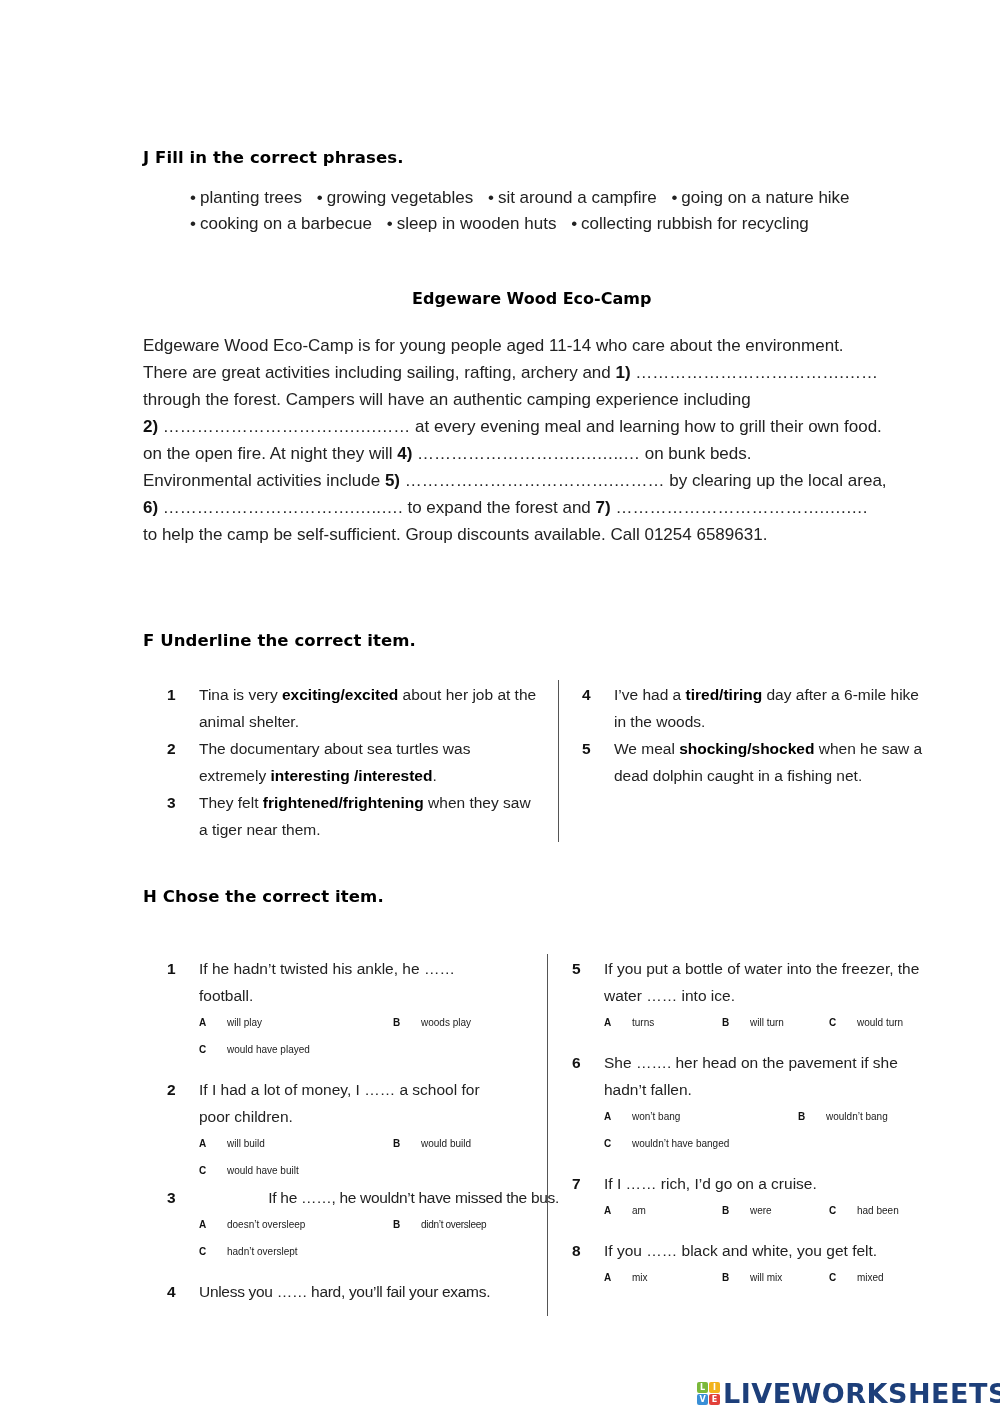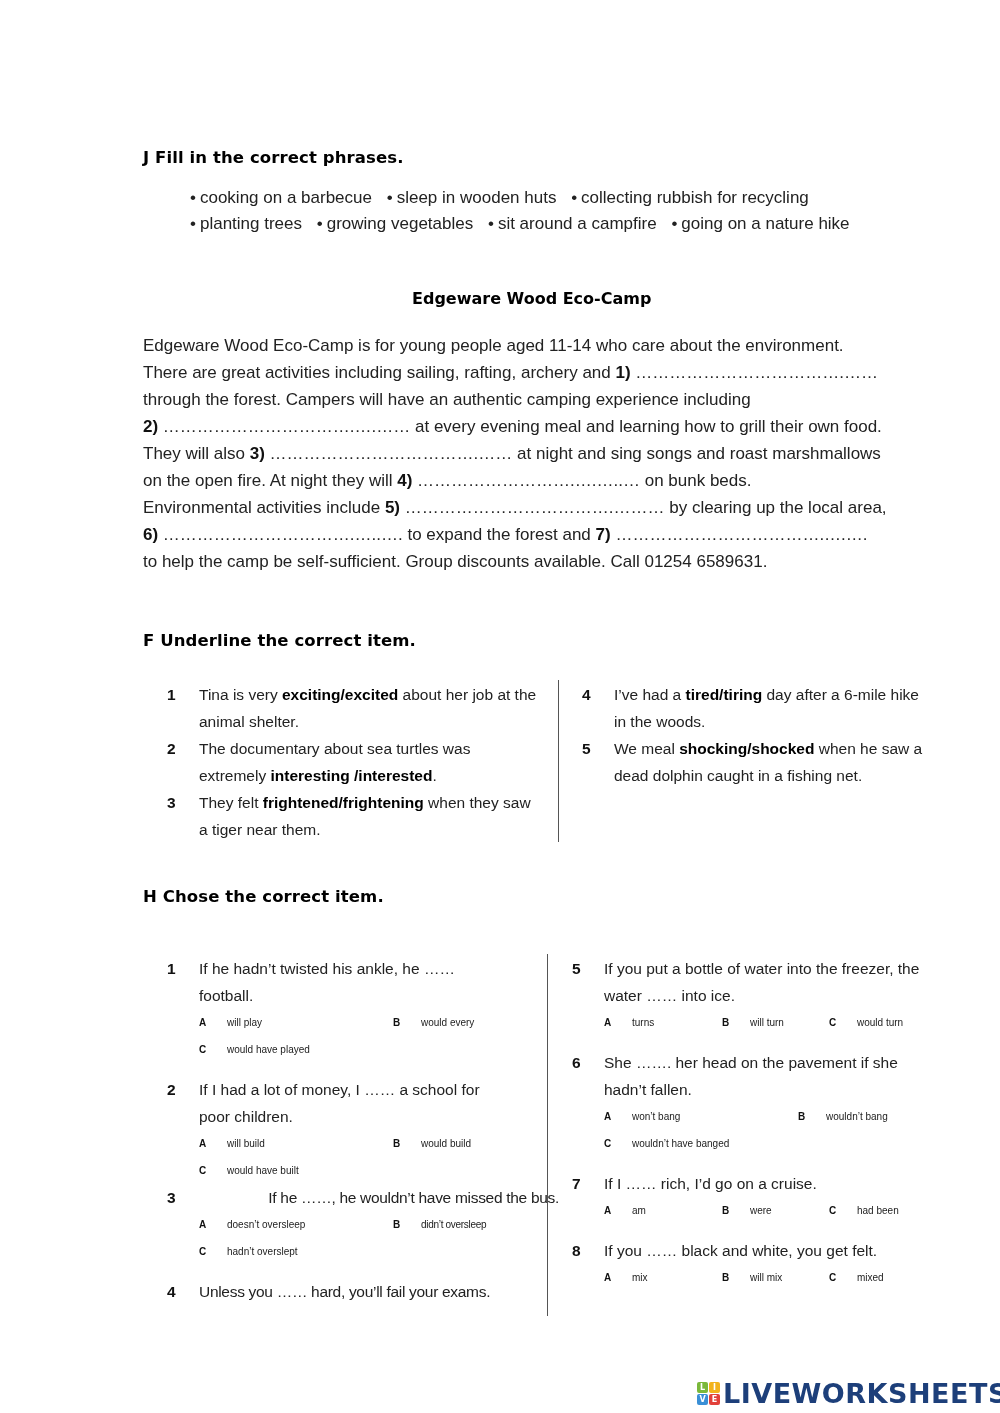--- a/index.html
+++ b/index.html
@@ -26,40 +26,39 @@
   .logo .sq span { font-family: "DejaVu Sans", sans-serif; font-size: 8px; font-weight: bold; color: #fff; text-align: center; line-height: 11px; border-radius: 2px; }
   .logo .word { font-family: "DejaVu Sans", sans-serif; font-weight: bold; font-size: 27px; color: #1d3f7a; letter-spacing: 0.5px; }
 </style>
 </head>
 <body>
 
 <div class="abs heading" style="left:143px; top:148px;">J Fill in the correct phrases.</div>
 
 <div class="abs phrases" style="left:190px; top:185px;">
   <div>
-    <span class="ph"><span class="bul">•</span><span>cooking on a barbecue</span></span>
-    <span class="ph"><span class="bul">•</span><span>sleep in wooden huts</span></span>
-    <span class="ph"><span class="bul">•</span><span>collecting rubbish for recycling</span></span>
-  </div>
-  <div>
     <span class="ph"><span class="bul">•</span><span>planting trees</span></span>
     <span class="ph"><span class="bul">•</span><span>growing vegetables</span></span>
     <span class="ph"><span class="bul">•</span><span>sit around a campfire</span></span>
     <span class="ph"><span class="bul">•</span><span>going on a nature hike</span></span>
+  </div>
+  <div>
+    <span class="ph"><span class="bul">•</span><span>cooking on a barbecue</span></span>
+    <span class="ph"><span class="bul">•</span><span>sleep in wooden huts</span></span>
+    <span class="ph"><span class="bul">•</span><span>collecting rubbish for recycling</span></span>
   </div>
 </div>
 
 <div class="abs title" style="left:412px; top:289px;">Edgeware Wood Eco-Camp</div>
 
 <div class="abs passage" style="left:143px; top:332px;">
   <div><span>Edgeware Wood Eco-Camp is for young people aged 11-14 who care about the environment.</span></div>
   <div><span>There are great activities including sailing, rafting, archery and </span><b>1)</b><span class="blank"> ……………………………….……</span></div>
   <div><span>through the forest. Campers will have an authentic camping experience including</span></div>
   <div><b>2)</b><span class="blank"> …………………………….….…… at every evening meal and learning how to grill their own food.</span></div>
-  <div><span>They will also </span><b>3)</b><span class="blank"> ……………………………….…… at night and sing songs and roast marshmallows</span></div>
   <div><span>on the open fire. At night they will </span><b>4)</b><span class="blank"> ……………………….….…..… on bunk beds.</span></div>
   <div><span>Environmental activities include </span><b>5)</b><span class="blank"> ……………………………….……… by clearing up the local area,</span></div>
   <div><b>6)</b><span class="blank"> …………………………….…..…. to expand the forest and </span><b>7)</b><span class="blank"> ……………………………….….….</span></div>
   <div><span>to help the camp be self-sufficient. Group discounts available. Call 01254 6589631.</span></div>
 </div>
 
 <div class="abs heading" style="left:143px; top:631px;">F  Underline the correct item.</div>
 
 <div class="vline" style="left:558px; top:680px; height:162px;"></div>
 
@@ -86,21 +85,21 @@
 
 <div class="abs heading" style="left:143px; top:887px;">H Chose the correct item.</div>
 
 <div class="vline" style="left:547px; top:954px; height:362px;"></div>
 
 <div class="item" style="left:167px; top:955px;">
   <span class="num">1</span>
   <span class="txt" style="width:300px;">If he hadn’t twisted his ankle, he …… football.</span>
 </div>
 <div class="opt" style="left:199px; top:1009px;"><span class="l">A</span><span>will play</span></div>
-<div class="opt" style="left:393px; top:1009px;"><span class="l">B</span><span>would every</span></div>
+<div class="opt" style="left:393px; top:1009px;"><span class="l">B</span><span>woods play</span></div>
 <div class="opt" style="left:199px; top:1036px;"><span class="l">C</span><span>would have played</span></div>
 
 <div class="item" style="left:167px; top:1076px;">
   <span class="num">2</span>
   <span class="txt" style="width:315px;">If I had a lot of money, I …… a school for poor children.</span>
 </div>
 <div class="opt" style="left:199px; top:1130px;"><span class="l">A</span><span>will build</span></div>
 <div class="opt" style="left:393px; top:1130px;"><span class="l">B</span><span>would build</span></div>
 <div class="opt" style="left:199px; top:1157px;"><span class="l">C</span><span>would have built</span></div>
 

